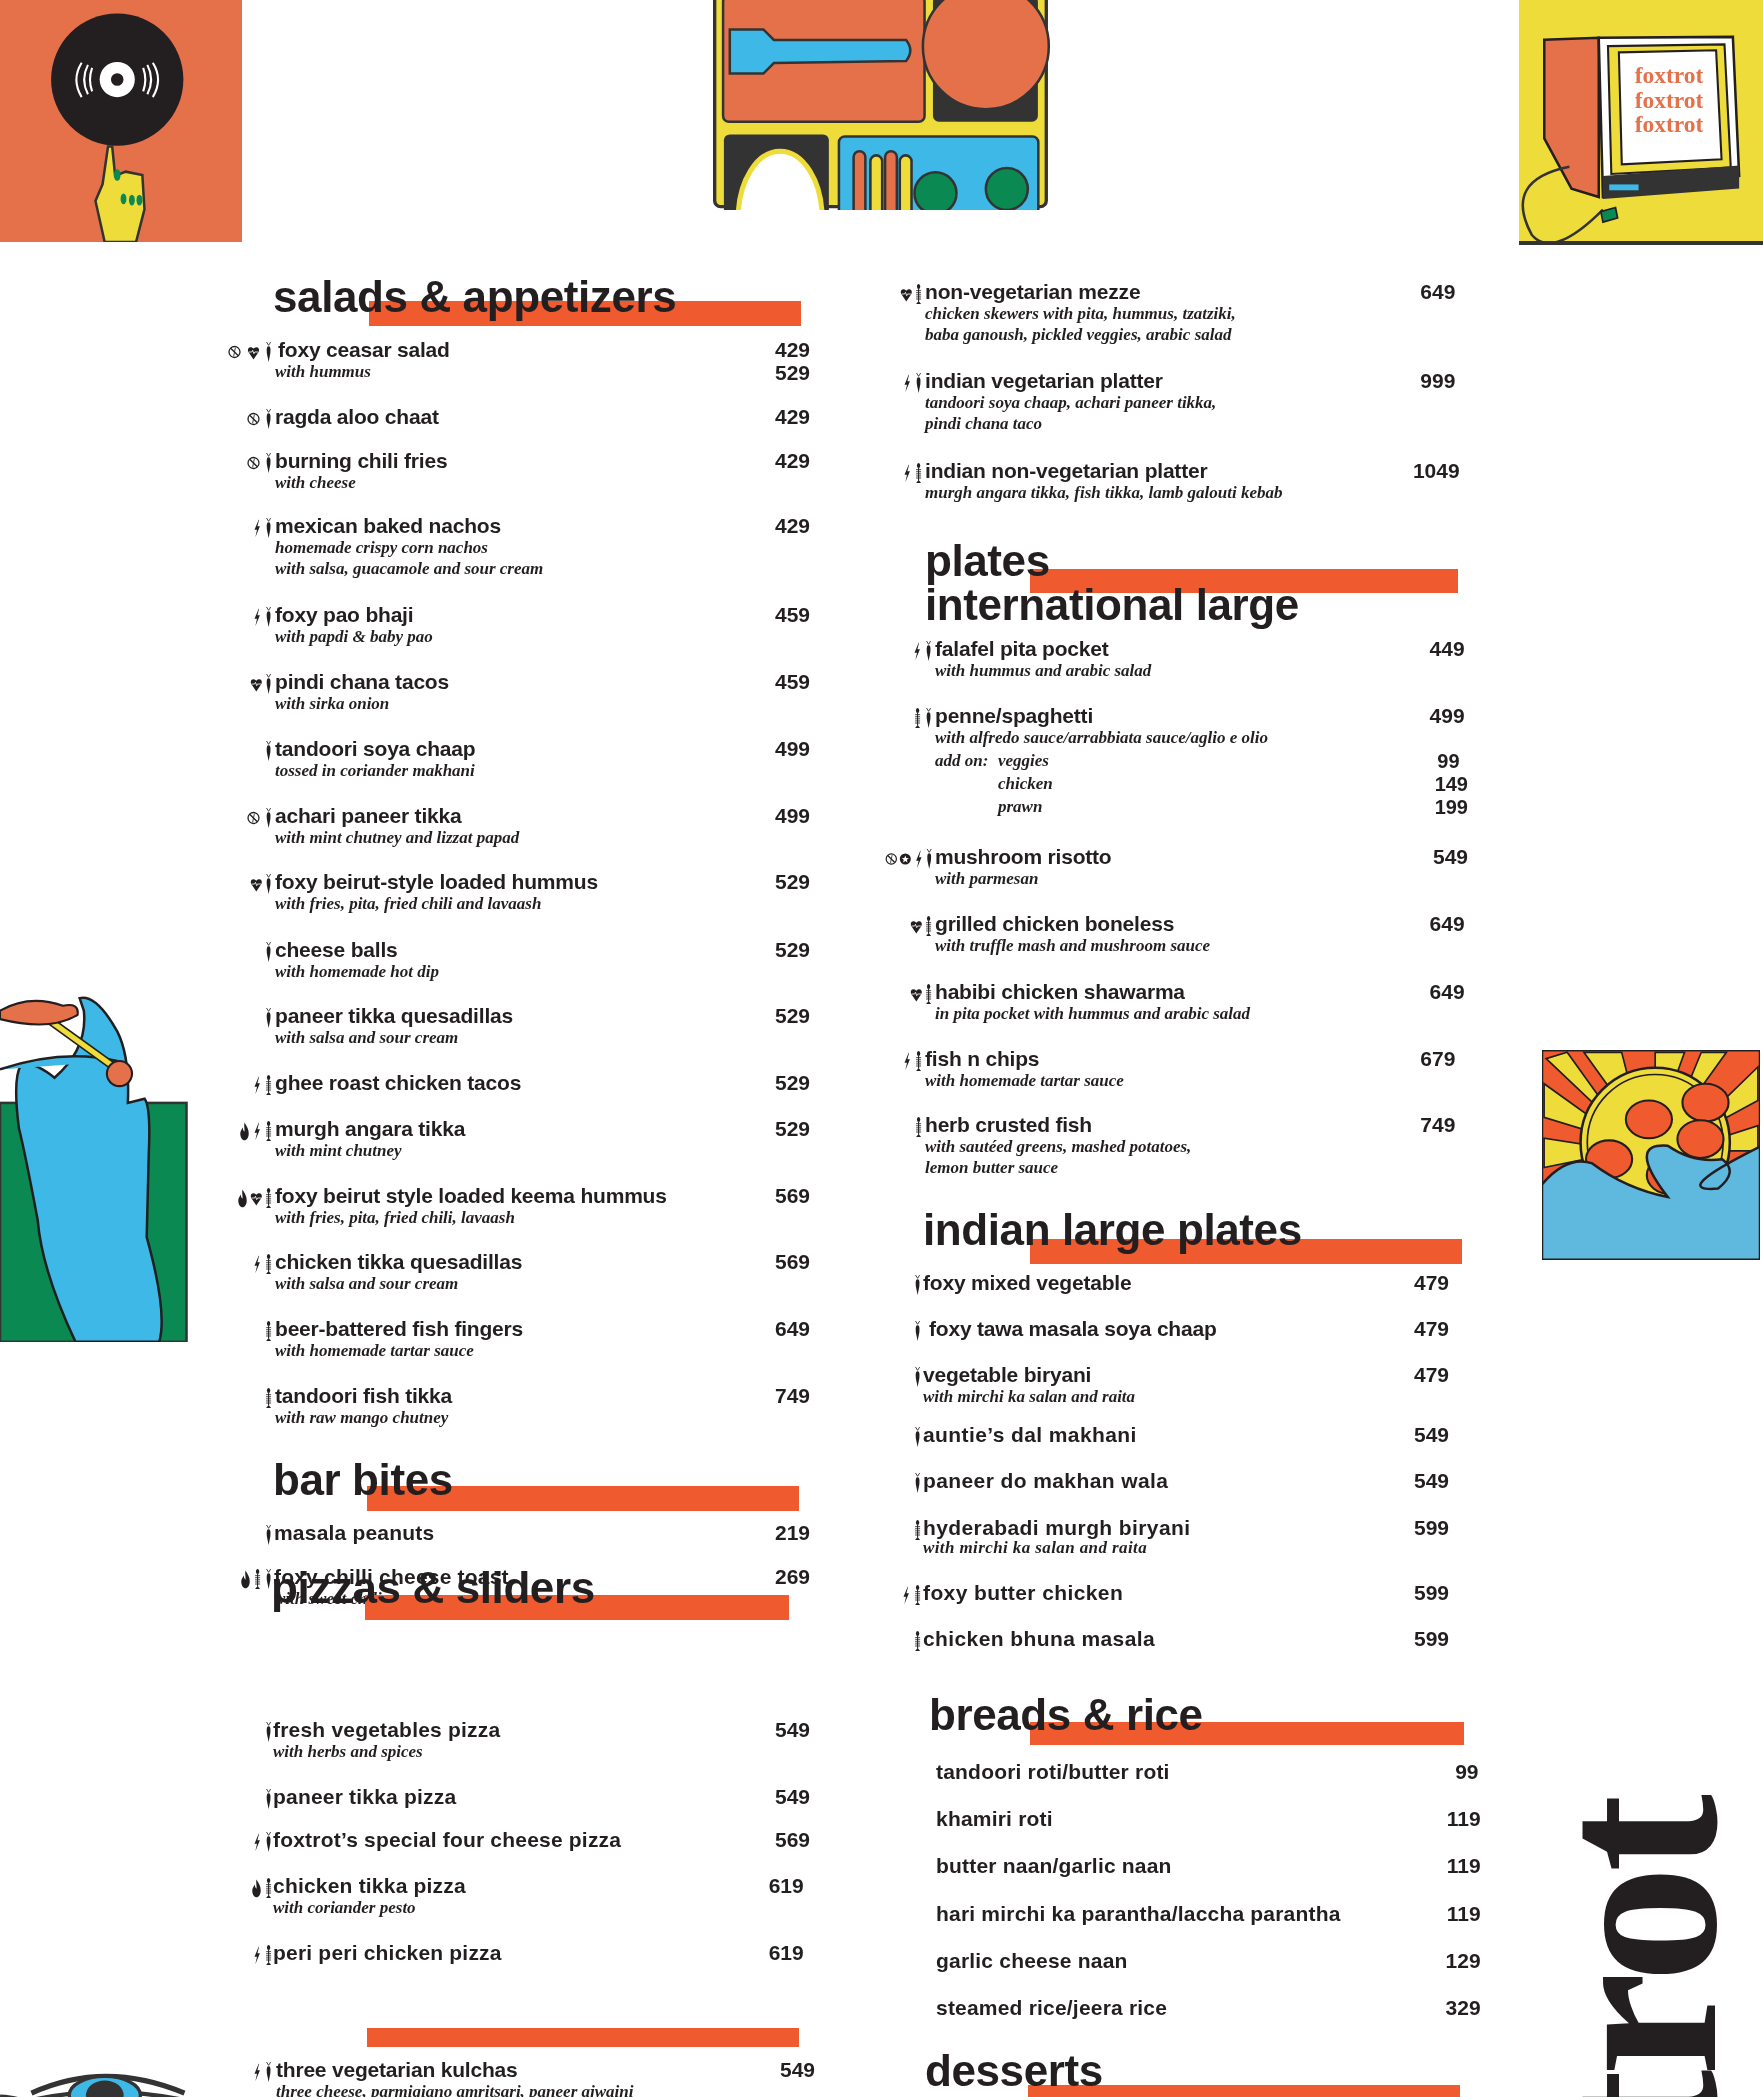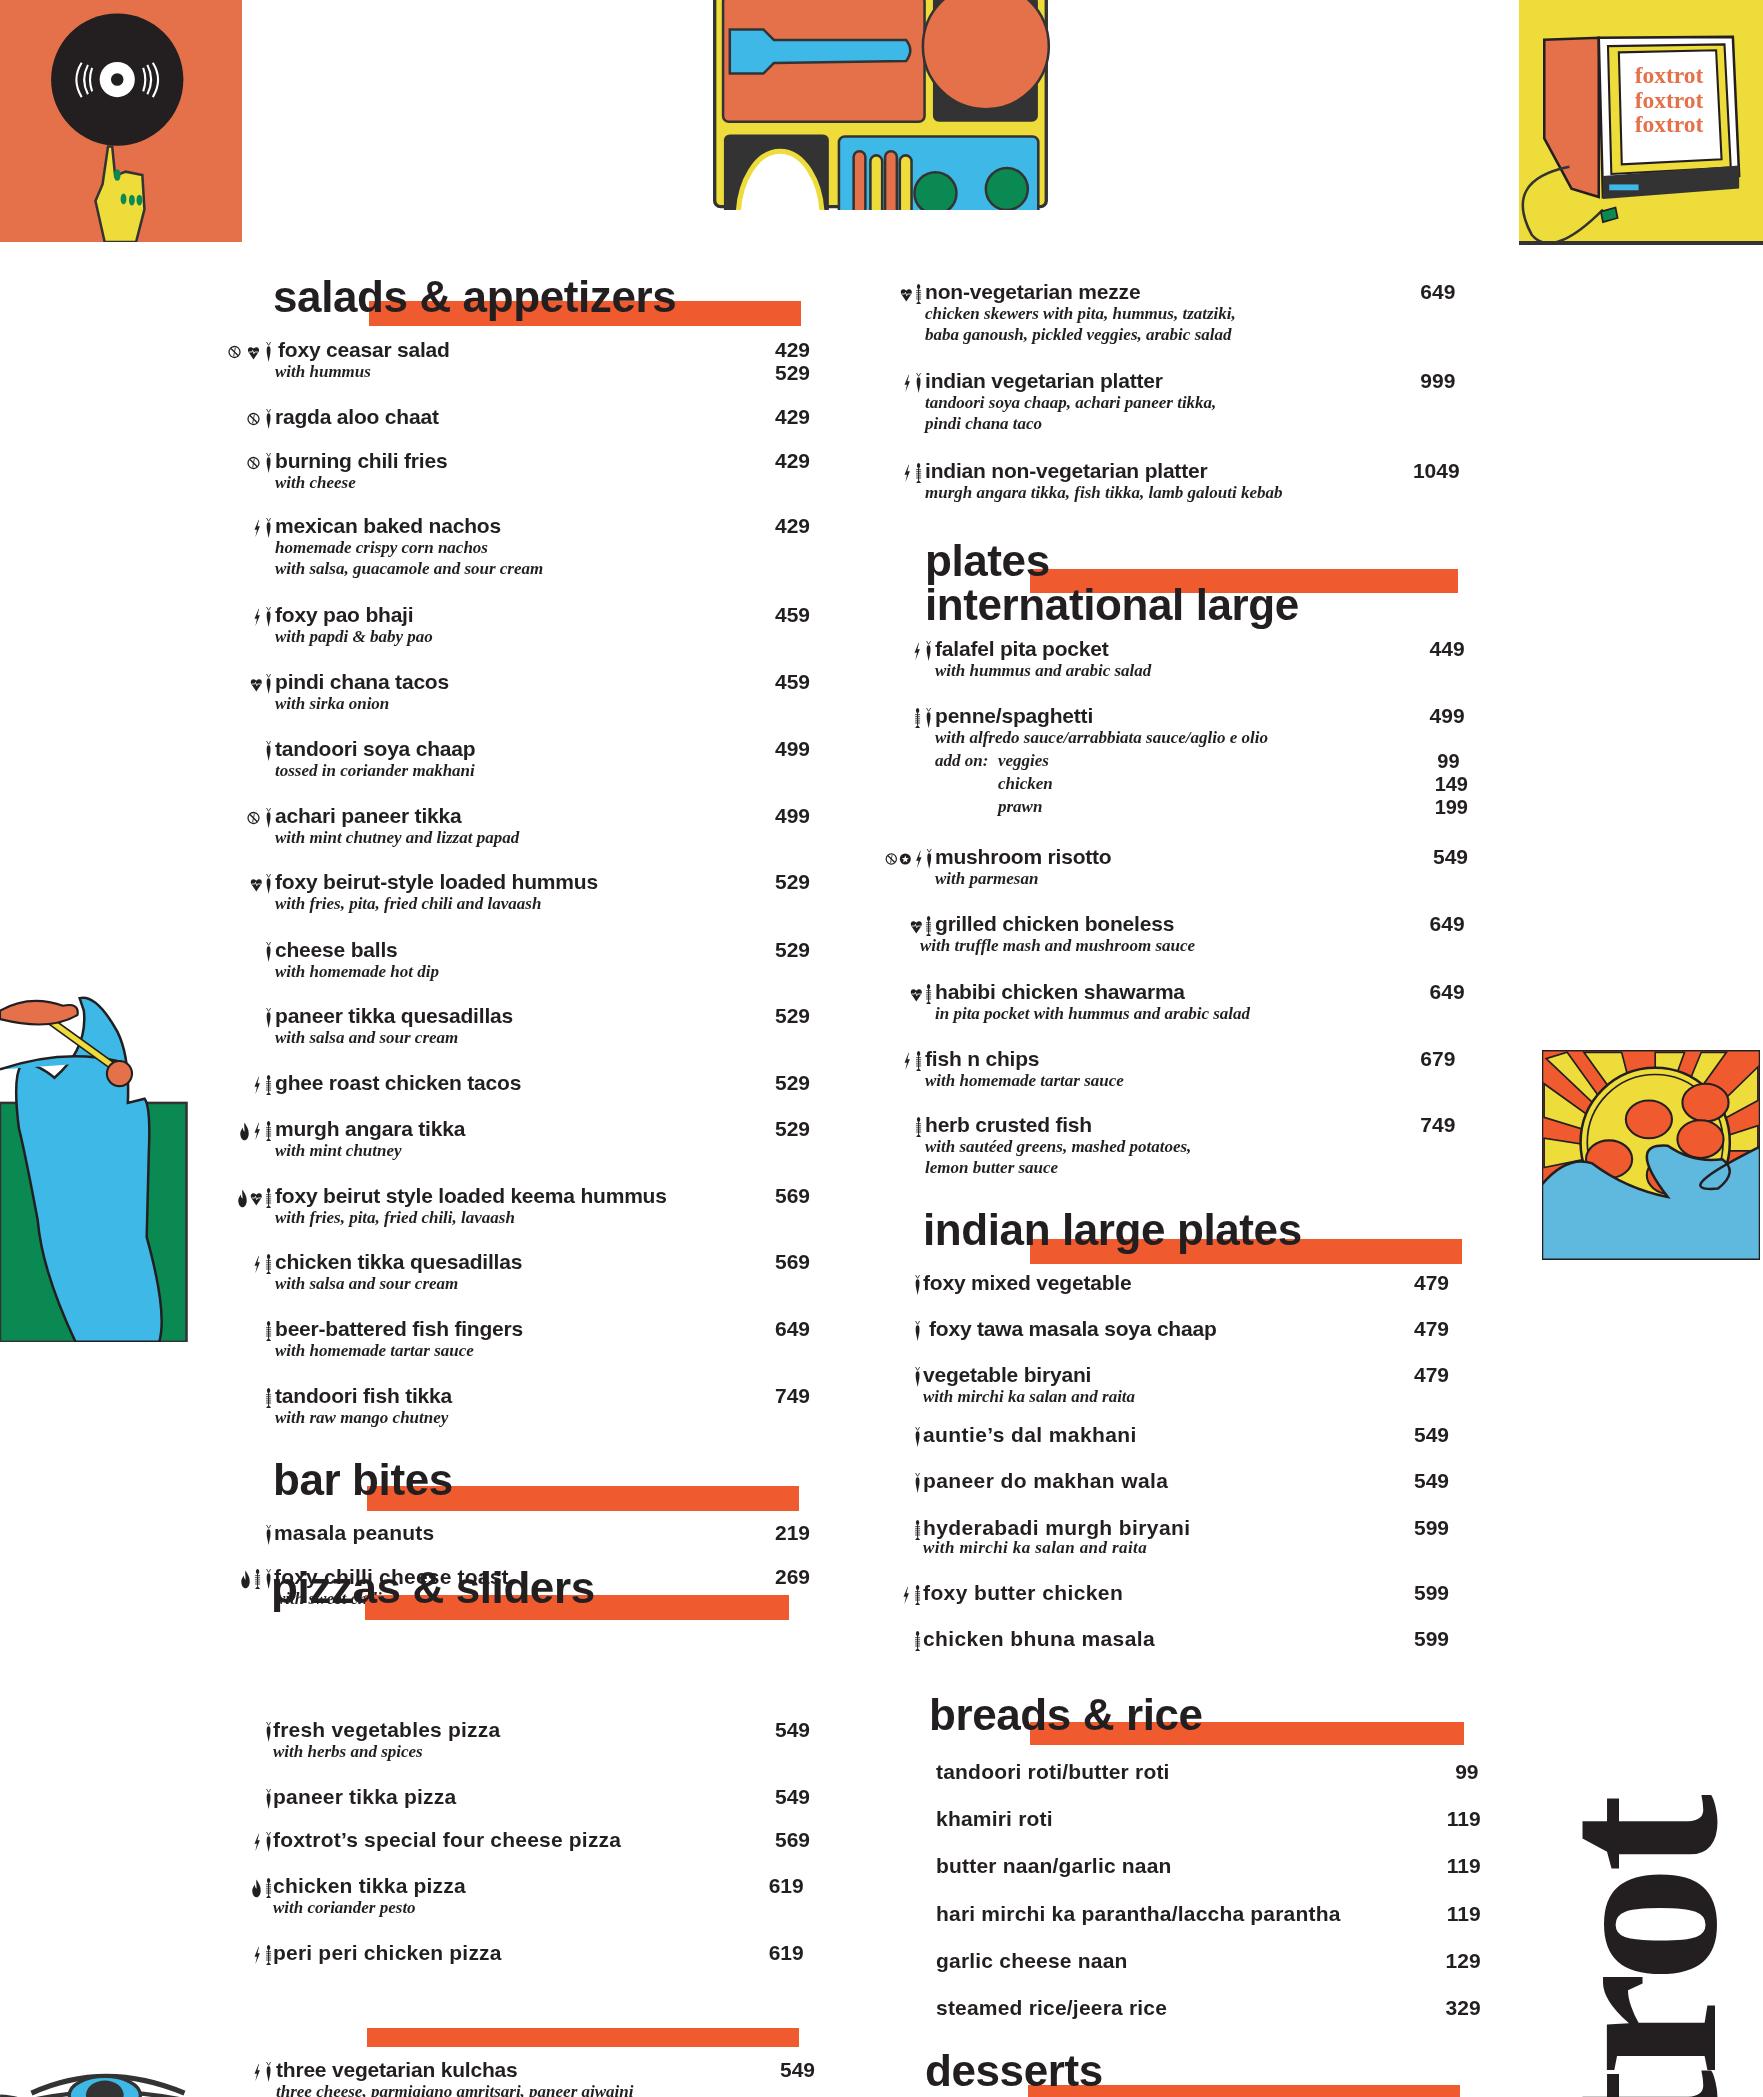--- a/index.html
+++ b/index.html
@@ -823,21 +823,21 @@
             <use href="#i-healthy"></use>
           </svg>
         </span>
         <span class="ic" style="width:9.2px">
           <svg viewBox="0 0 22 52" width="9.2" height="22">
             <use href="#i-nonveg"></use>
           </svg>
         </span>
       </div>
     <div class="name" style="left:75px">grilled chicken boneless</div>
-    <div class="desc" style="left:60px">with truffle mash and mushroom sauce</div>
+    <div class="desc" style="left:75px">with truffle mash and mushroom sauce</div>
     <div class="price" style="right:3.4px">649</div>
   </div>
 
   <div class="item" style="top:980px;">
     <div class="icons" style="right:calc(100% - 73px)">
         <span class="ic" style="width:12.6px">
           <svg viewBox="0 0 30 52" width="12.6" height="22">
             <use href="#i-healthy"></use>
           </svg>
         </span>

